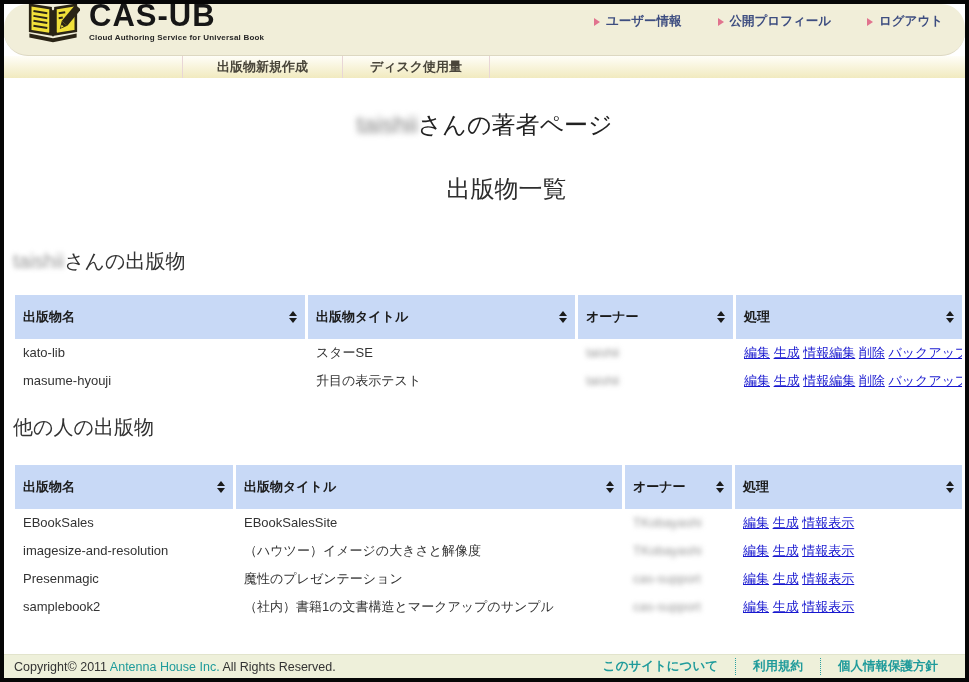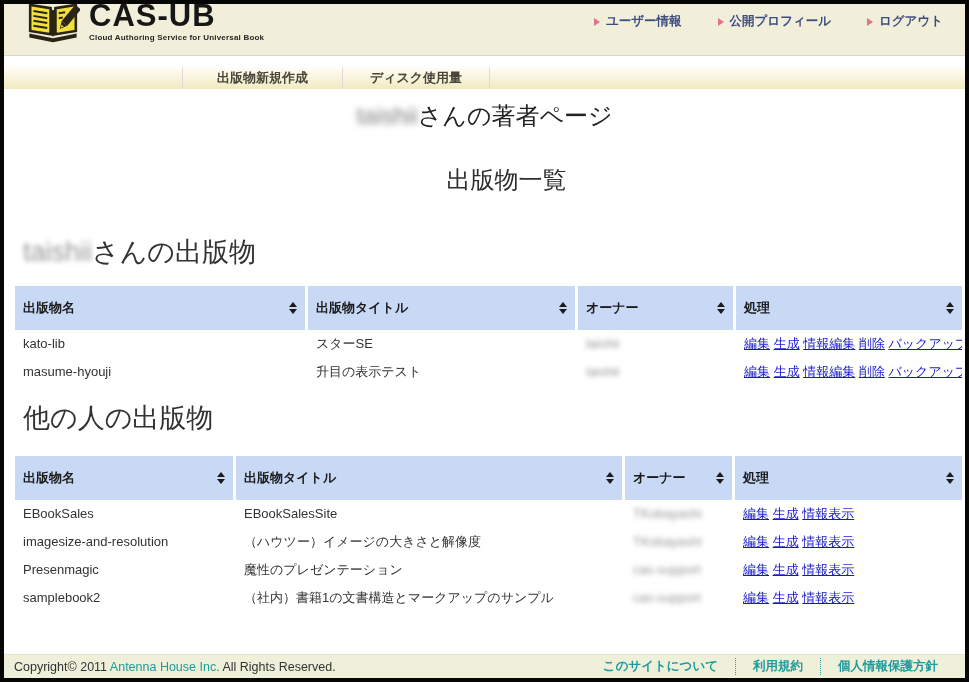--- a/index.html
+++ b/index.html
@@ -6,48 +6,48 @@
   html,body { margin:0; padding:0; background:#fff; }
   body { font-family:"Liberation Sans","DejaVu Sans",sans-serif; }
 
   .page { width:969px; height:682px; border:4px solid #060606; background:#fff;
           display:flex; flex-direction:column; overflow:hidden; }
 
   
   .site-header { flex:0 0 auto; height:52px; background:#f1eed9;
                  border-bottom:1px solid #ddd8c2;
                  display:flex; align-items:center; justify-content:space-between;
-                 padding:0 22px 16px 22px; }
+                 padding:0 22px 16px 22px;border-radius:24px; }
   .logo { display:flex; align-items:center; gap:9px; text-decoration:none; cursor:pointer; }
   .logo-mark { width:54px; height:44px; }
   .logo-text { display:flex; flex-direction:column; }
   .logo-name { font-size:31px; line-height:30px; font-weight:900; letter-spacing:1px; color:#161616; }
   .logo-tagline { font-size:8px; font-weight:bold; color:#272727; margin-top:2px; letter-spacing:.2px; }
 
   .user-links { display:flex; align-items:center; gap:36px; }
   .user-link { display:flex; align-items:center; gap:6px; text-decoration:none;
                font-size:12.5px; font-weight:bold; color:#3d4d80; cursor:pointer; }
   .tri { width:0; height:0; border-top:4.5px solid transparent; border-bottom:4.5px solid transparent;
          border-left:6px solid #e1738e; display:inline-block; }
 
   
   .main-nav { flex:0 0 auto; height:22px; display:flex;
-              background:linear-gradient(#fffef8,#f1eabf);margin-top:11px; }
+              background:linear-gradient(#fffef8,#f1eabf); }
   .nav-spacer { width:179px; border-right:1px solid #e8d6d6; }
   .nav-tab { display:flex; align-items:center; justify-content:center;
              font-size:13px; font-weight:bold; color:#49453a;
              border-right:1px solid #e8d6d6; cursor:pointer; }
   .nav-tab.t1 { width:160px; }
   .nav-tab.t2 { width:147px; }
 
   
-  main { flex:1 1 auto; background:#fff; overflow:hidden; }
+  main { flex:1 1 auto; background:#fff; overflow:hidden;margin-top:20px; }
   .author-title { margin:13px 0 0; text-align:center; font-size:24px; font-weight:normal; color:#222; line-height:28px;}
   .list-heading { margin:36px 0 0; text-align:center; font-size:24px; font-weight:normal; color:#2e2e2e; line-height:28px;padding-left:44px;}
-  .section-heading { margin:46px 0 22px; padding-left:19px; font-size:27px; font-weight:normal; color:#333; line-height:24px;}
+  .section-heading { margin:46px 0 22px; padding-left:9px; font-size:20px; font-weight:normal; color:#333; line-height:24px;}
   .section-heading.others { margin-top:20px; margin-bottom:26px; }
 
   .blur { filter:blur(2.6px); color:#979797; user-select:none; }
   .author-title .blur { color:#7e7e7e; filter:blur(3px); }
 
   table.pub-table { border-collapse:separate; border-spacing:3px 0; table-layout:fixed;
                     width:953px; margin-left:8px; font-size:13px; }
   table.pub-table th { background:#c8d9f6; text-align:left; font-weight:bold; color:#1b1b1b;
                        padding:13px 8px; position:relative; height:25px; cursor:pointer; }
   table.pub-table td { padding:6px 8px; color:#333; height:28px; line-height:16px;

